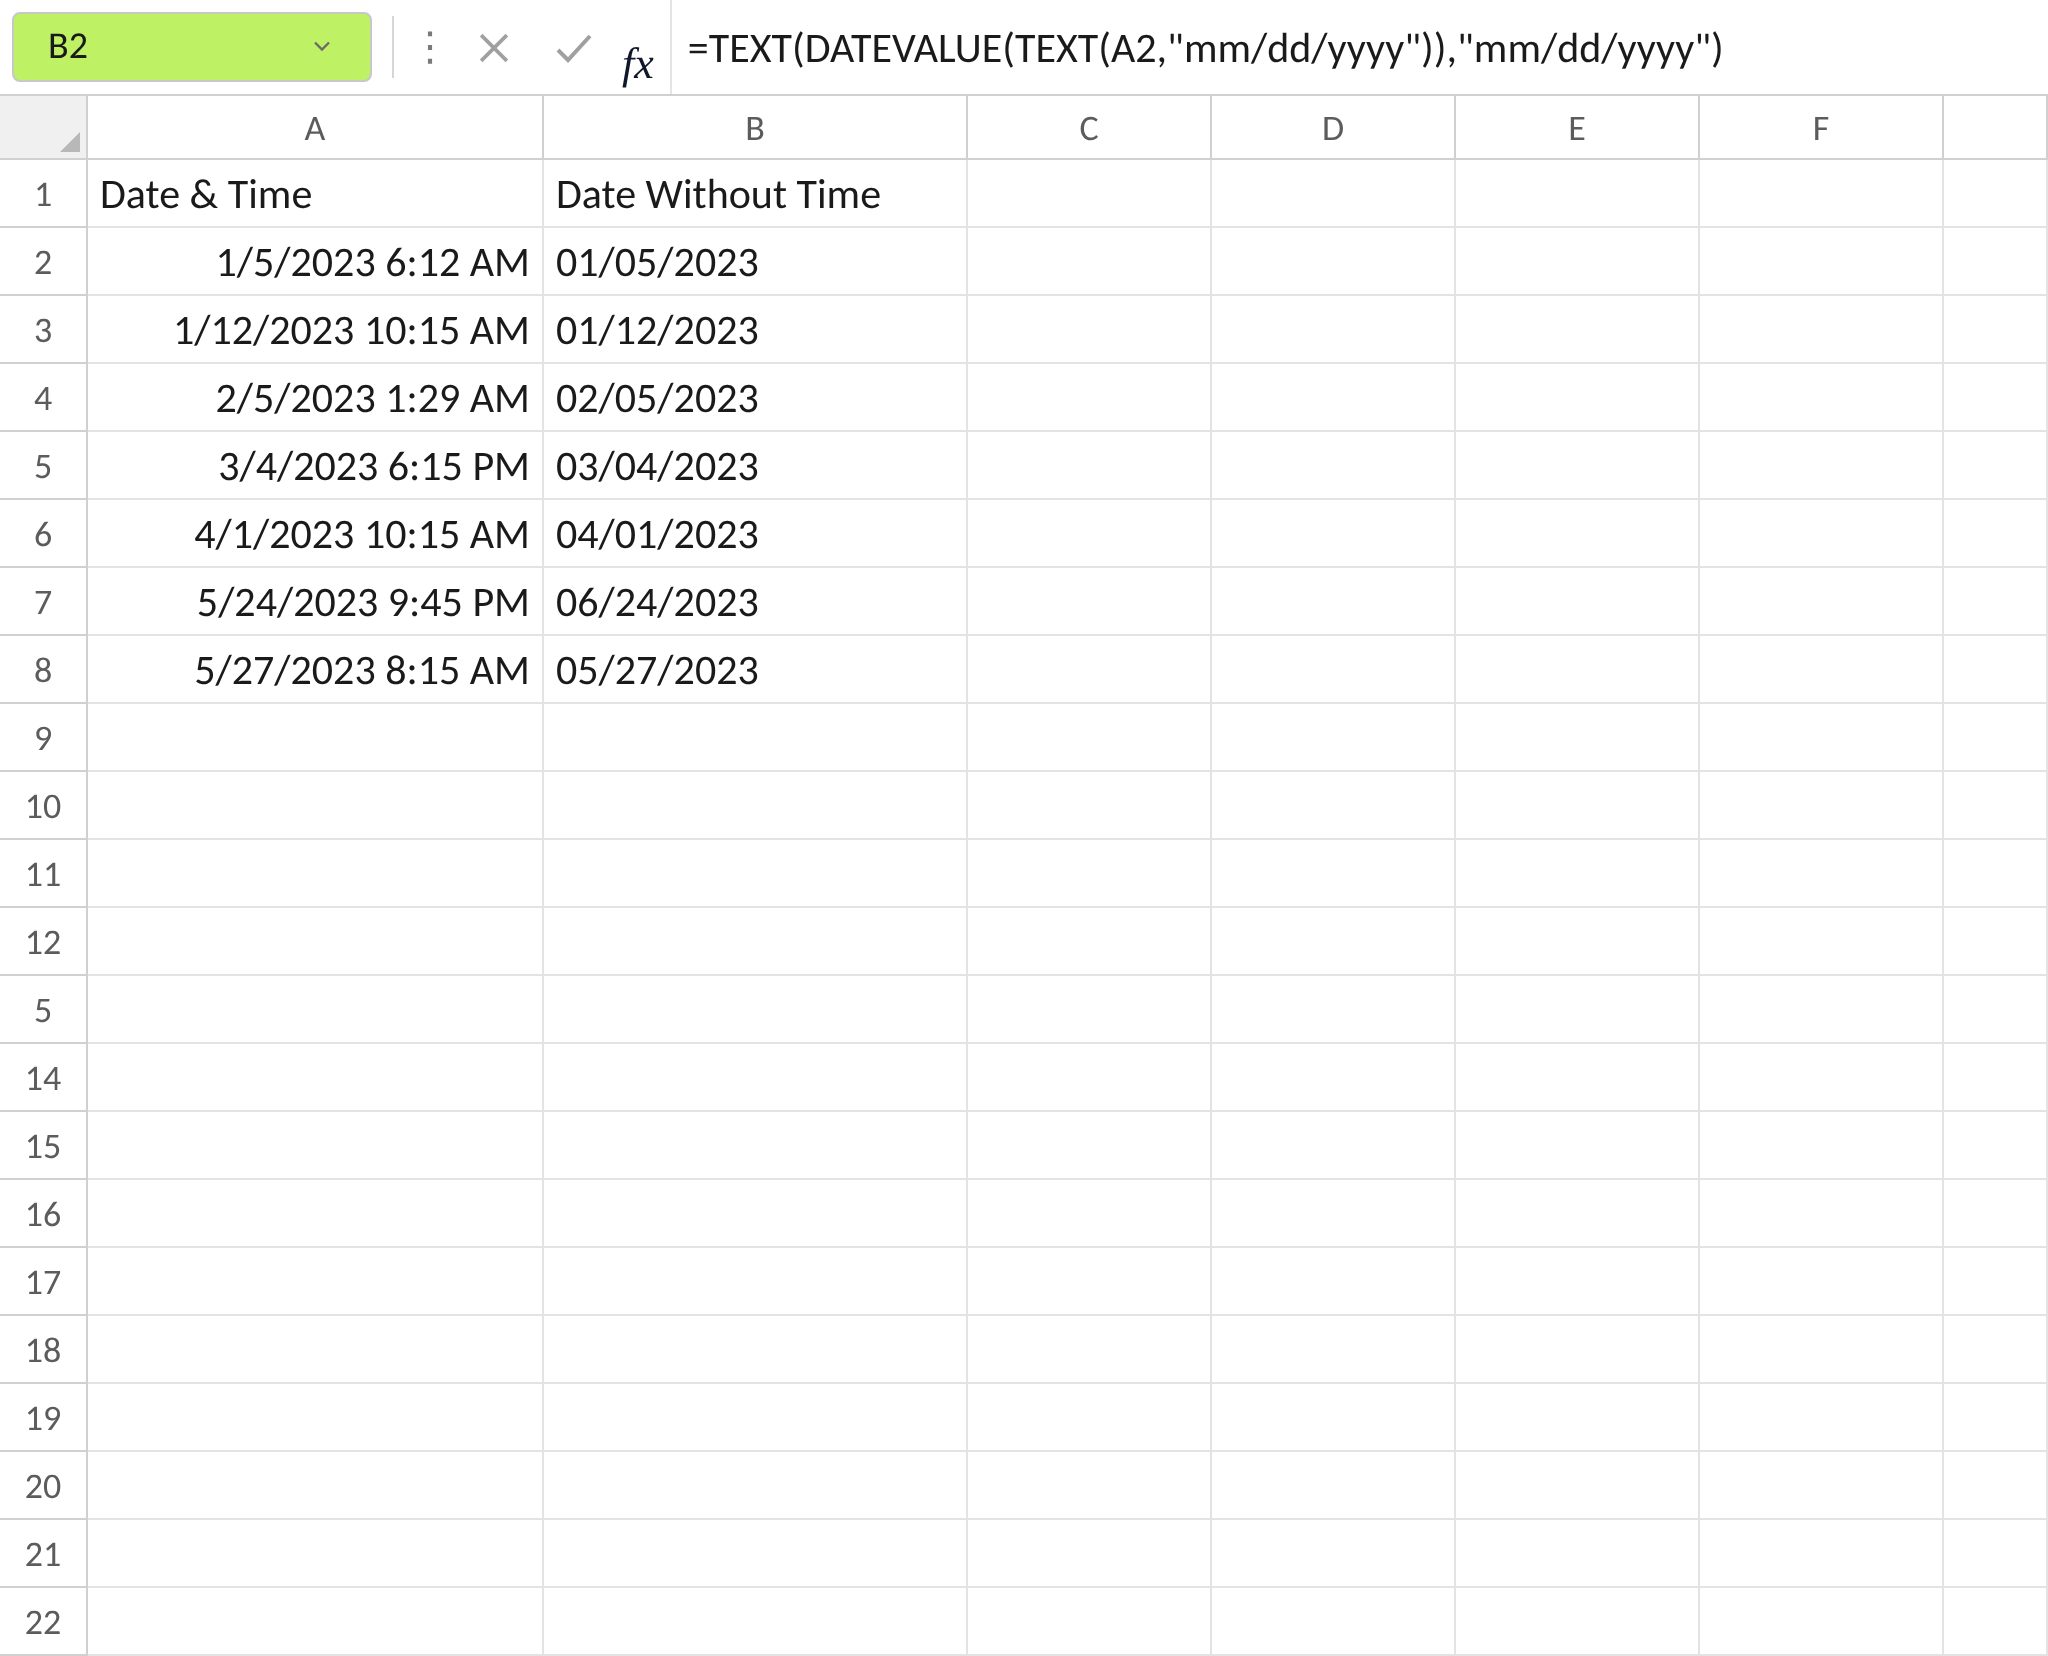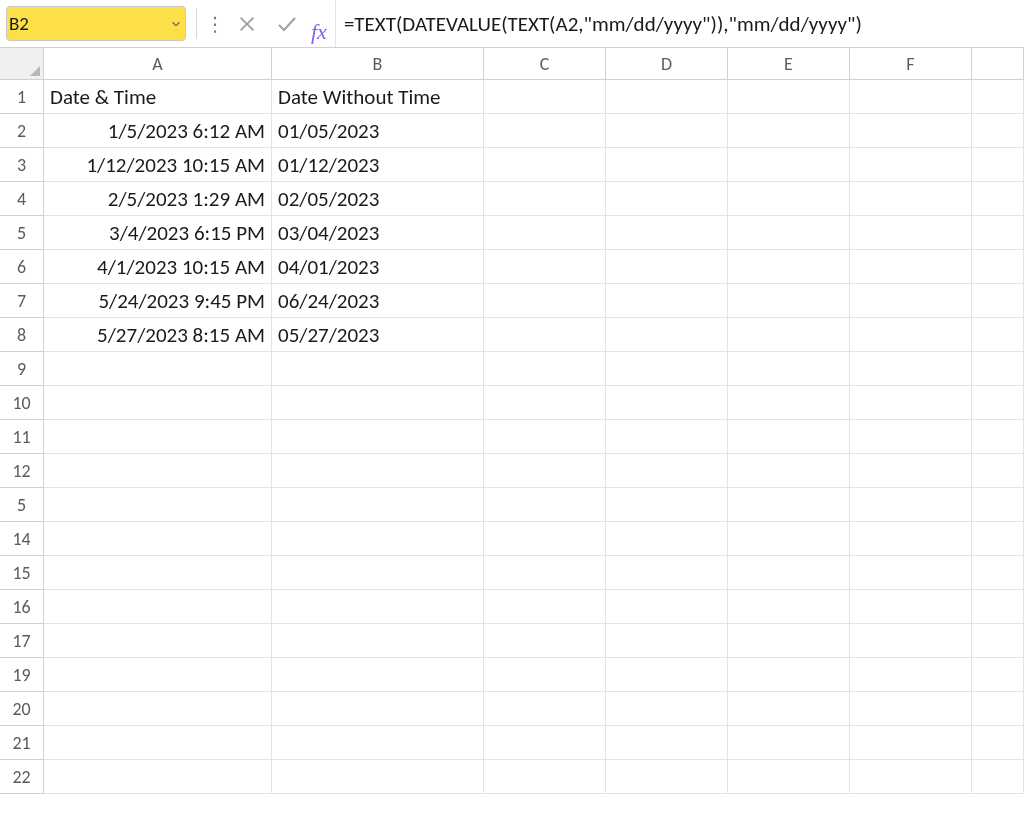--- a/index.html
+++ b/index.html
@@ -21,22 +21,22 @@
     border-bottom: 1px solid #d0d0d0;
     background: #ffffff;
   }
   .name-box {
     display: flex;
     align-items: center;
     width: 180px;
     border: 1px solid #c8c8c8;
     border-radius: 4px;
     margin: 6px 4px 6px 6px;
-    padding: 0 2px;
-    background: #fde047;
+    padding: 0 17px;
+    background: #bef264;
     position: relative;
   }
   .name-box-text {
     flex: 1;
     font-size: 19px;
   }
   .name-box .chev {
     color: #6a6a6a;
   }
   .fb-sep {
@@ -57,21 +57,21 @@
     justify-content: center;
     width: 40px;
     color: #a0a0a0;
   }
   .fb-btn svg { display: block; }
   .fx-label {
     display: flex;
     align-items: center;
     font-style: italic;
     font-family: "Times New Roman", serif;
-    color: #8b5cf6;
+    color: #0f172a;
     font-size: 22px;
     padding: 16px 8px 0 4px;
   }
   .formula-input {
     flex: 1;
     display: flex;
     align-items: center;
     padding: 0 8px;
     font-size: 21px;
     color: #1a1a1a;
@@ -367,20 +367,30 @@
         <div class="row-h">17</div>
         <div class="cell c-A"></div>
         <div class="cell c-B"></div>
         <div class="cell c-C"></div>
         <div class="cell c-D"></div>
         <div class="cell c-E"></div>
         <div class="cell c-F"></div>
         <div class="cell c-G"></div>
       </div>
       <div class="row">
+        <div class="row-h">18</div>
+        <div class="cell c-A"></div>
+        <div class="cell c-B"></div>
+        <div class="cell c-C"></div>
+        <div class="cell c-D"></div>
+        <div class="cell c-E"></div>
+        <div class="cell c-F"></div>
+        <div class="cell c-G"></div>
+      </div>
+      <div class="row">
         <div class="row-h">19</div>
         <div class="cell c-A"></div>
         <div class="cell c-B"></div>
         <div class="cell c-C"></div>
         <div class="cell c-D"></div>
         <div class="cell c-E"></div>
         <div class="cell c-F"></div>
         <div class="cell c-G"></div>
       </div>
       <div class="row">

